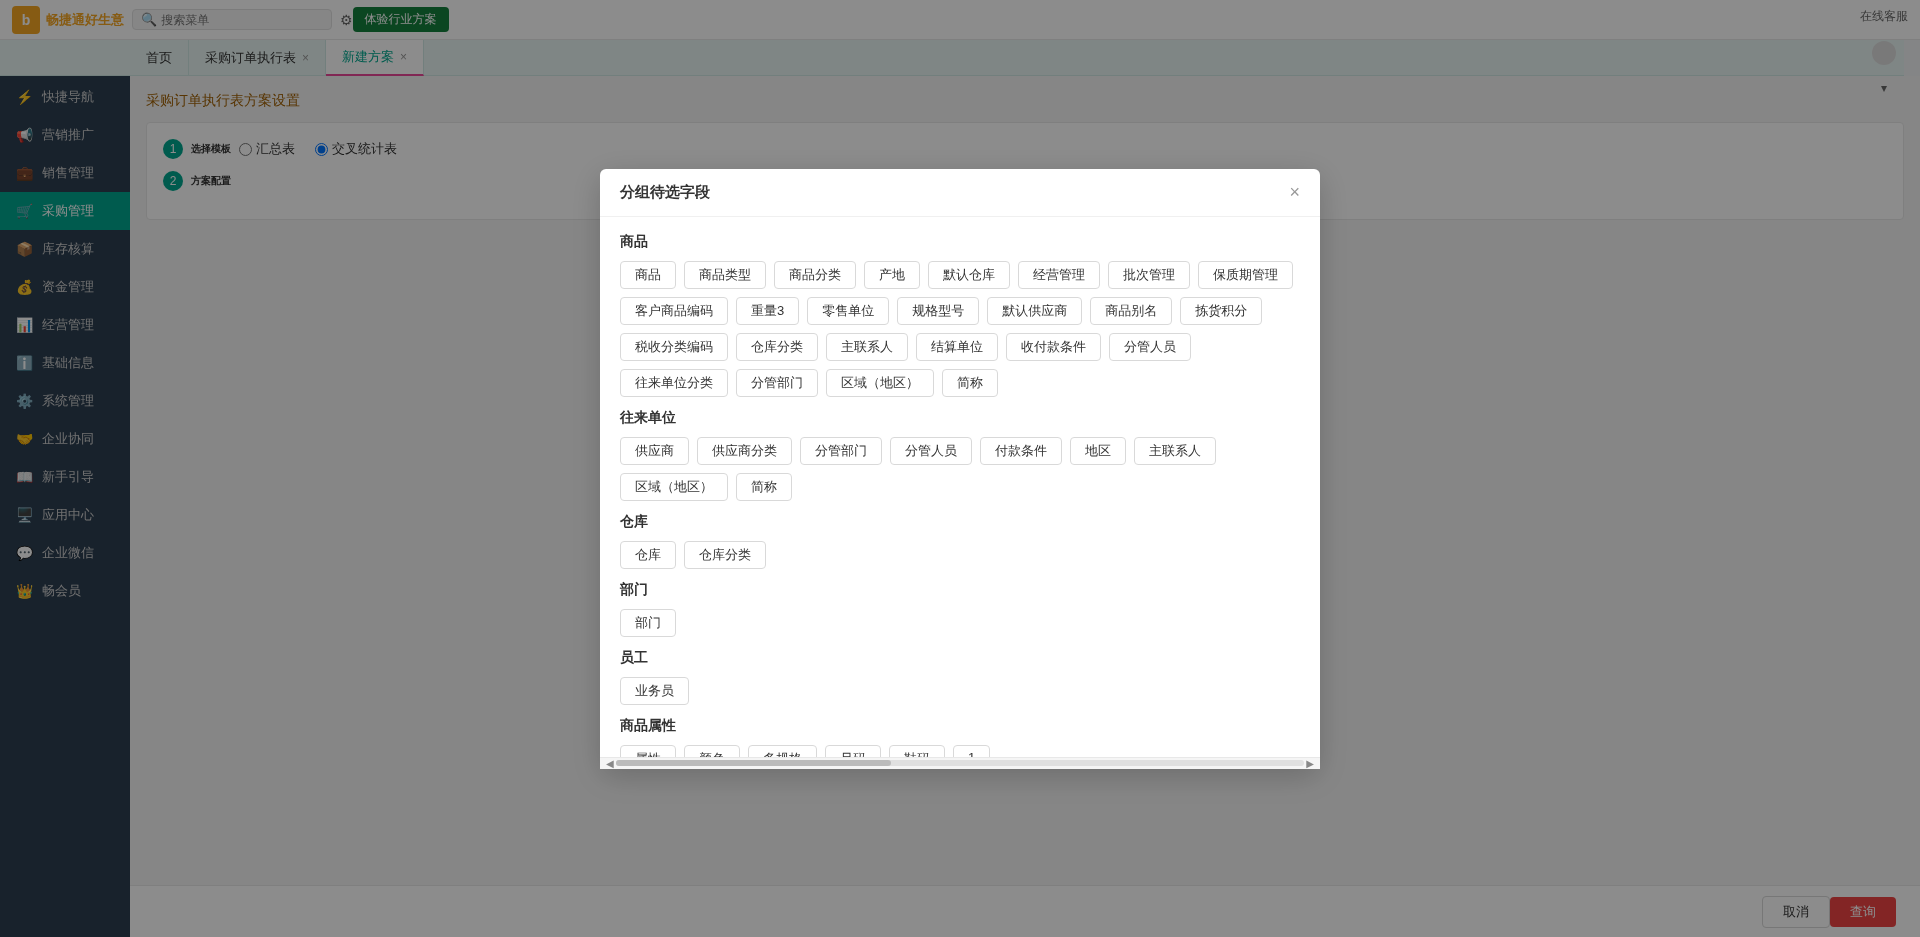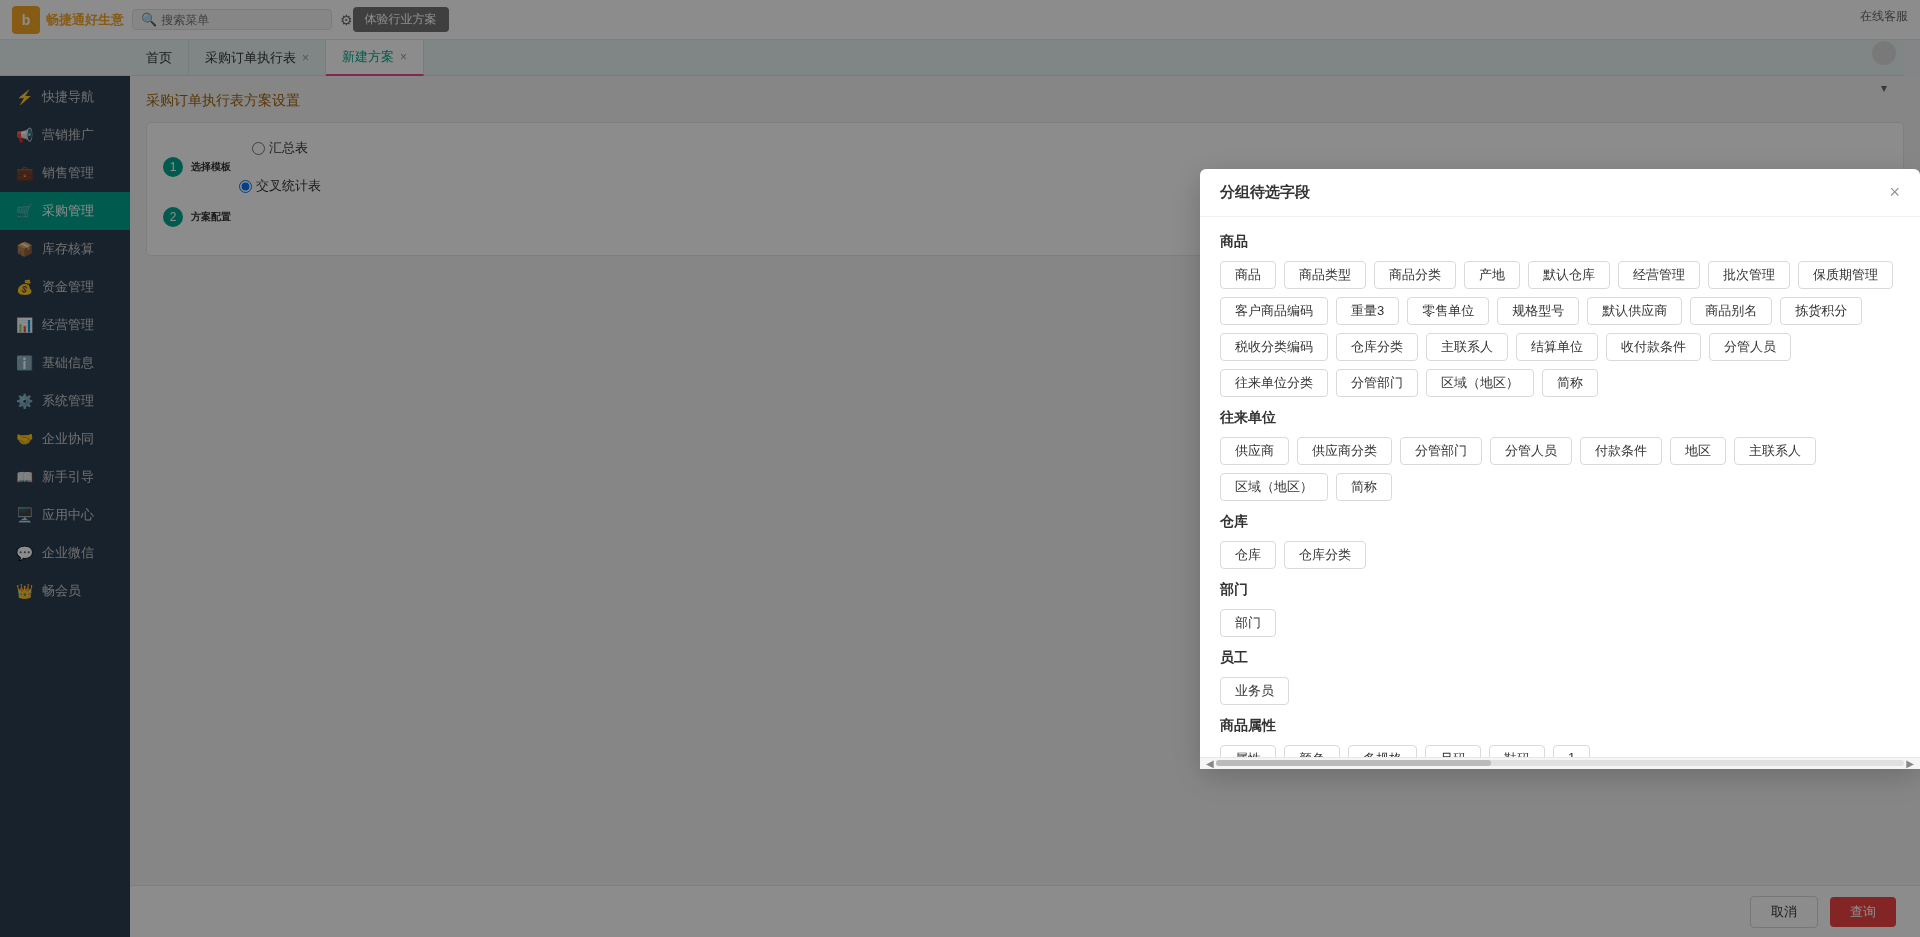--- a/index.html
+++ b/index.html
@@ -38,21 +38,21 @@
       border-radius: 4px;
       padding: 2px 8px;
       gap: 4px;
       width: 200px;
     }
     .search-box input {
       border: none; background: transparent;
       outline: none; font-size: 12px; width: 140px;
     }
     .topbar-btn {
-      background: #737373;
+      background: #15803d;
       color: #fff;
       border: none;
       border-radius: 4px;
       padding: 4px 12px;
       font-size: 12px;
       cursor: pointer;
       white-space: nowrap;
     }
     .topbar-right {
       margin-left: auto;
@@ -165,36 +165,35 @@
     }
     .step-num {
       width: 20px; height: 20px;
       background: #00a78e;
       color: #fff;
       border-radius: 50%;
       display: flex; align-items: center; justify-content: center;
       font-size: 12px;
     }
     .step-label { font-size: 10px; font-weight: bold; color: #333; }
-    .radio-group { display: flex; gap: 20px; align-items: center; flex-direction: column; }
+    .radio-group { display: flex; gap: 20px; align-items: center; }
     .radio-group label { display: flex; align-items: center; gap: 4px; cursor: pointer; font-size: 13px; color: #333; }
 
     
     .bottom-bar {
       position: fixed;
       bottom: 0; right: 0;
       left: 130px;
       height: 52px;
       background: #fff;
       border-top: 1px solid #e8e8e8;
       display: flex;
       align-items: center;
       justify-content: flex-end;
       padding: 0 24px;
-      gap: 12px;
       z-index: 97;
     }
     .btn-cancel {
       padding: 6px 20px;
       border: 1px solid #d9d9d9;
       background: #fff;
       border-radius: 4px;
       cursor: pointer;
       font-size: 13px;
       color: #333;
@@ -210,21 +209,21 @@
     }
 
     
     .modal-overlay {
       position: fixed;
       inset: 0;
       background: rgba(0,0,0,0.45);
       z-index: 200;
       display: flex;
       align-items: center;
-      justify-content: flex-end;
+      justify-content: center;
     }
     .modal {
       background: #fff;
       border-radius: 6px;
       width: 720px;
       max-height: 600px;
       display: flex;
       flex-direction: column;
       box-shadow: 0 8px 32px rgba(0,0,0,0.2);
     }

